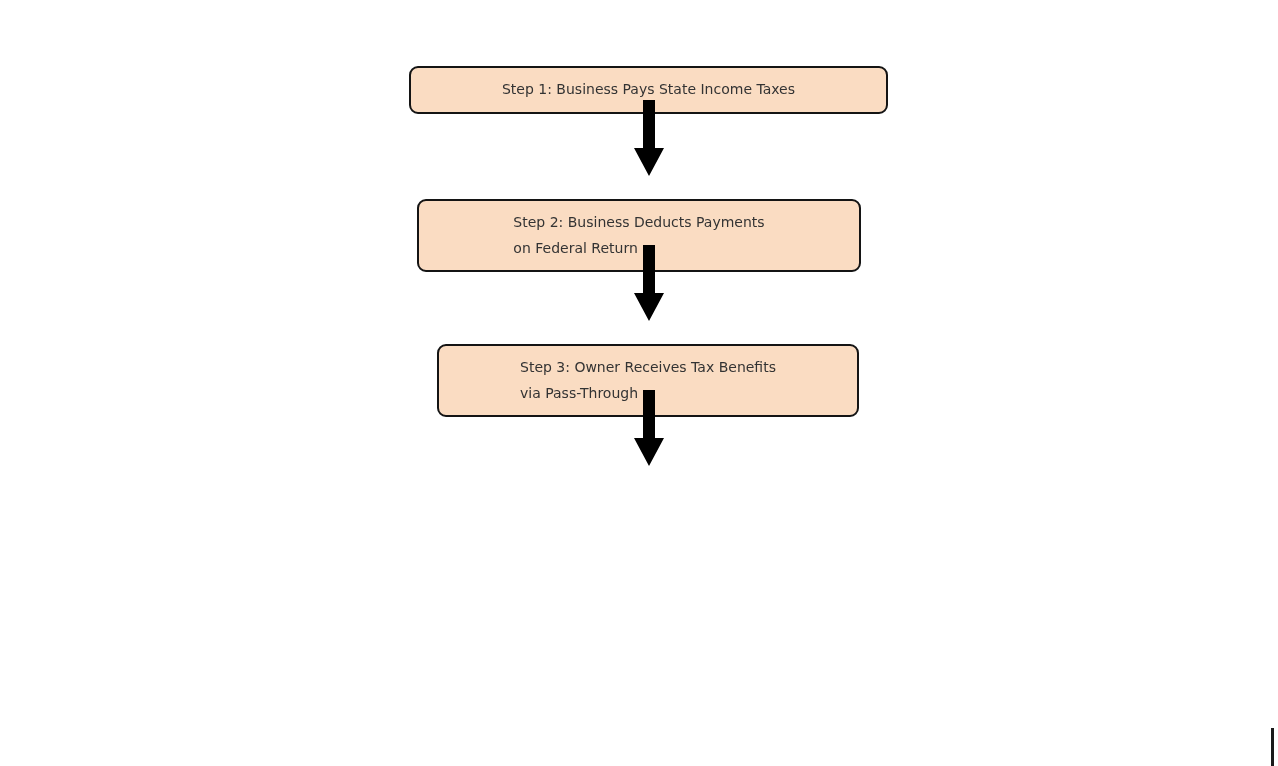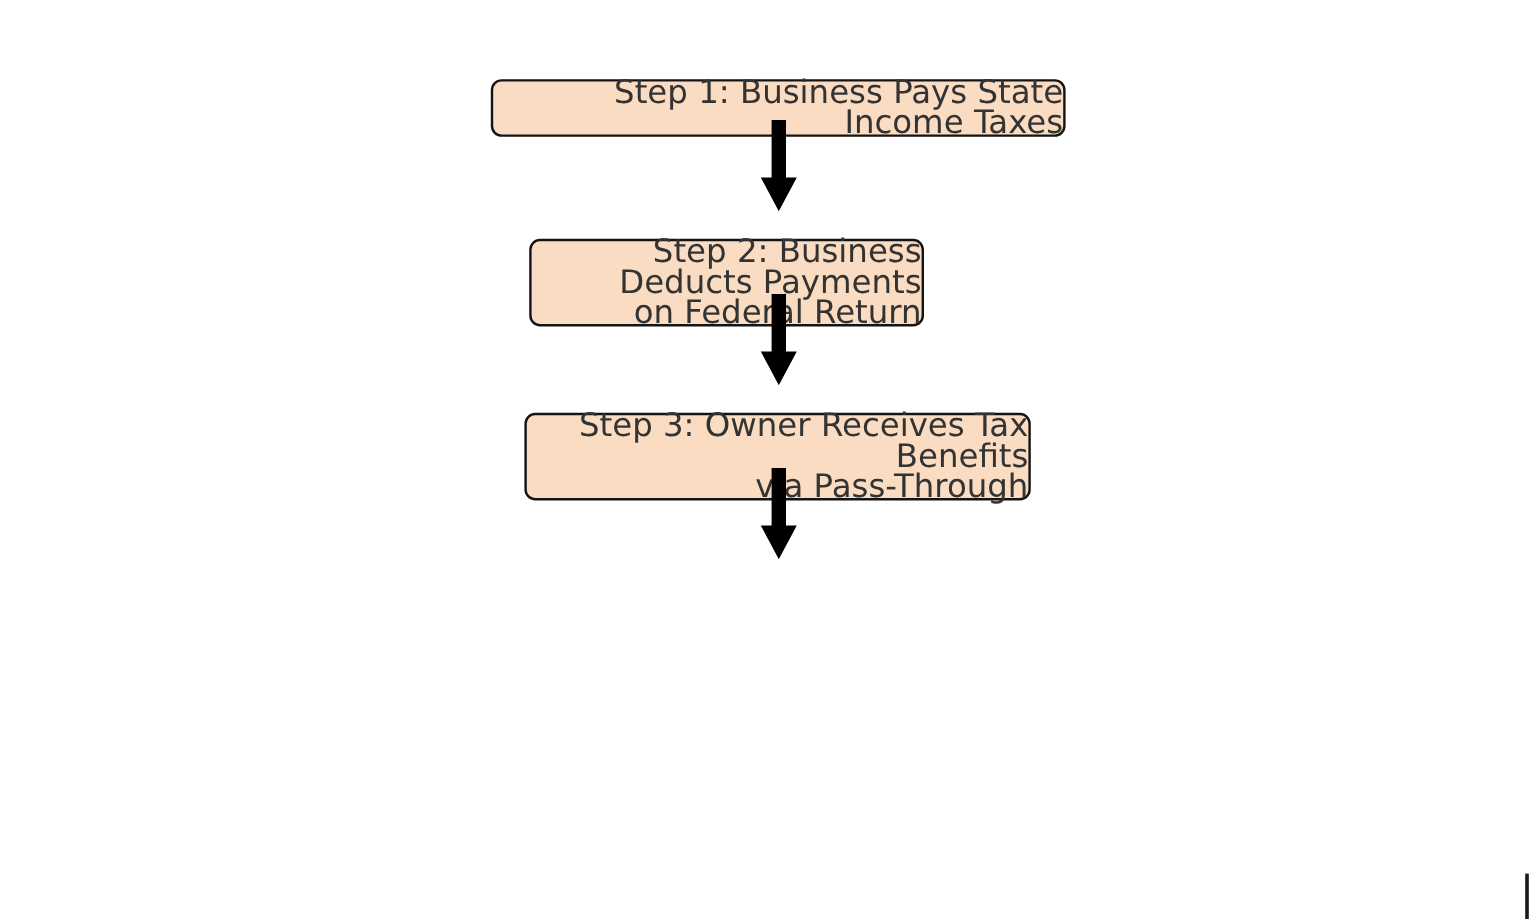--- a/index.html
+++ b/index.html
@@ -22,23 +22,23 @@
     width: 1278px;
     height: 766px;
   }
   .node {
     position: absolute;
     box-sizing: border-box;
     background: #fadcc2;
     border: 2.4px solid #141414;
     border-radius: 9px;
     color: #333333;
-    font-size: 27px;
+    font-size: 14px;
     line-height: 25.5px;
-    text-align: right;
+    text-align: left;
     display: flex;
     align-items: center;
     justify-content: center;
     white-space: pre-line;
     letter-spacing: 0px;
     z-index: 2;
   }
   .arrow {
     position: absolute;
     z-index: 3;
@@ -60,21 +60,21 @@
 <div id="canvas">
 
   <div class="node" style="left:409px; top:66px; width:479px; height:48px;">Step 1: Business Pays State Income Taxes</div>
 
   <div class="arrow" style="left:633px; top:100px;">
     <svg width="32" height="78" viewBox="0 0 32 78">
       <path d="M10,0 L22,0 L22,48 L31,48 L16,76 L1,48 L10,48 Z" fill="#000000"></path>
     </svg>
   </div>
 
-  <div class="node" style="left:441px; top:199px; width:329px; height:73px;">Step 2: Business Deducts Payments
+  <div class="node" style="left:417px; top:199px; width:444px; height:73px;">Step 2: Business Deducts Payments
 on Federal Return</div>
 
   <div class="arrow" style="left:633px; top:245px;">
     <svg width="32" height="78" viewBox="0 0 32 78">
       <path d="M10,0 L22,0 L22,48 L31,48 L16,76 L1,48 L10,48 Z" fill="#000000"></path>
     </svg>
   </div>
 
   <div class="node" style="left:437px; top:344px; width:422px; height:73px;">Step 3: Owner Receives Tax Benefits
 via Pass-Through</div>

